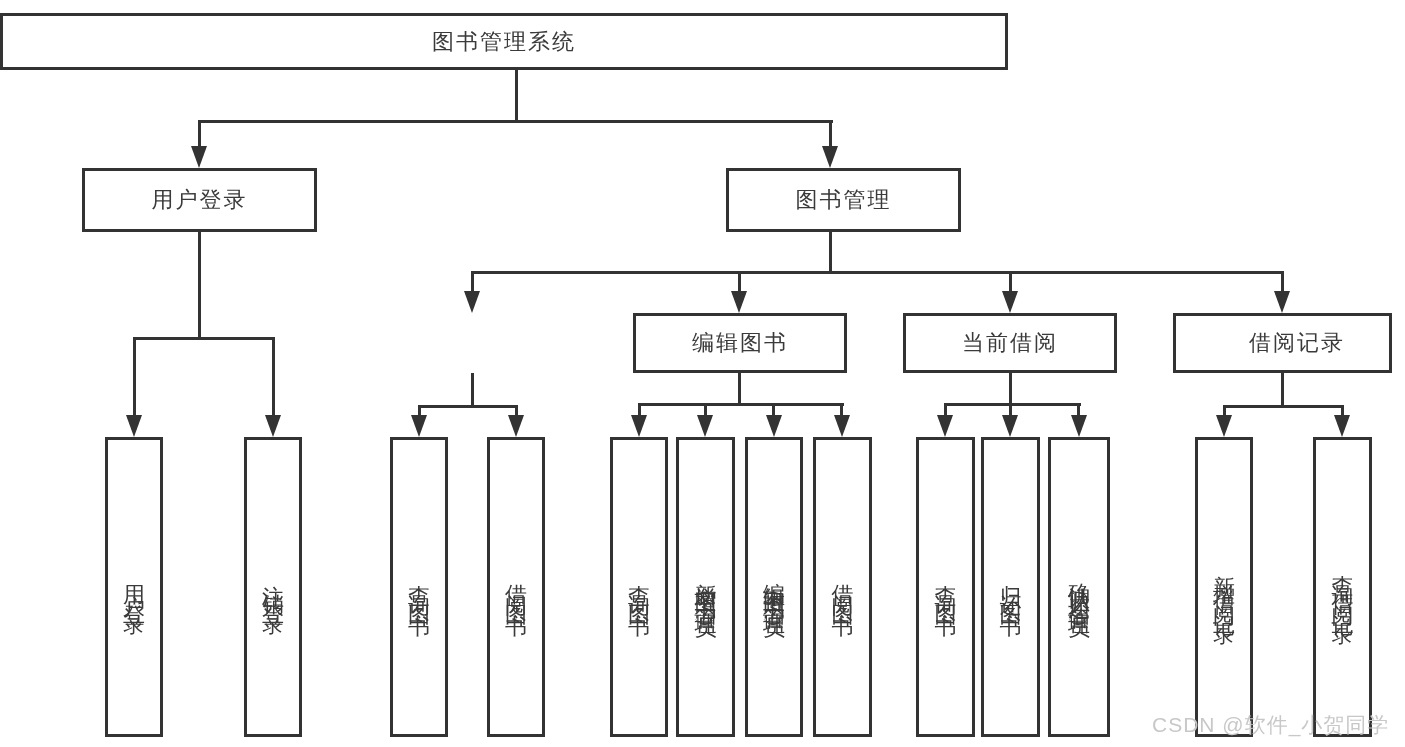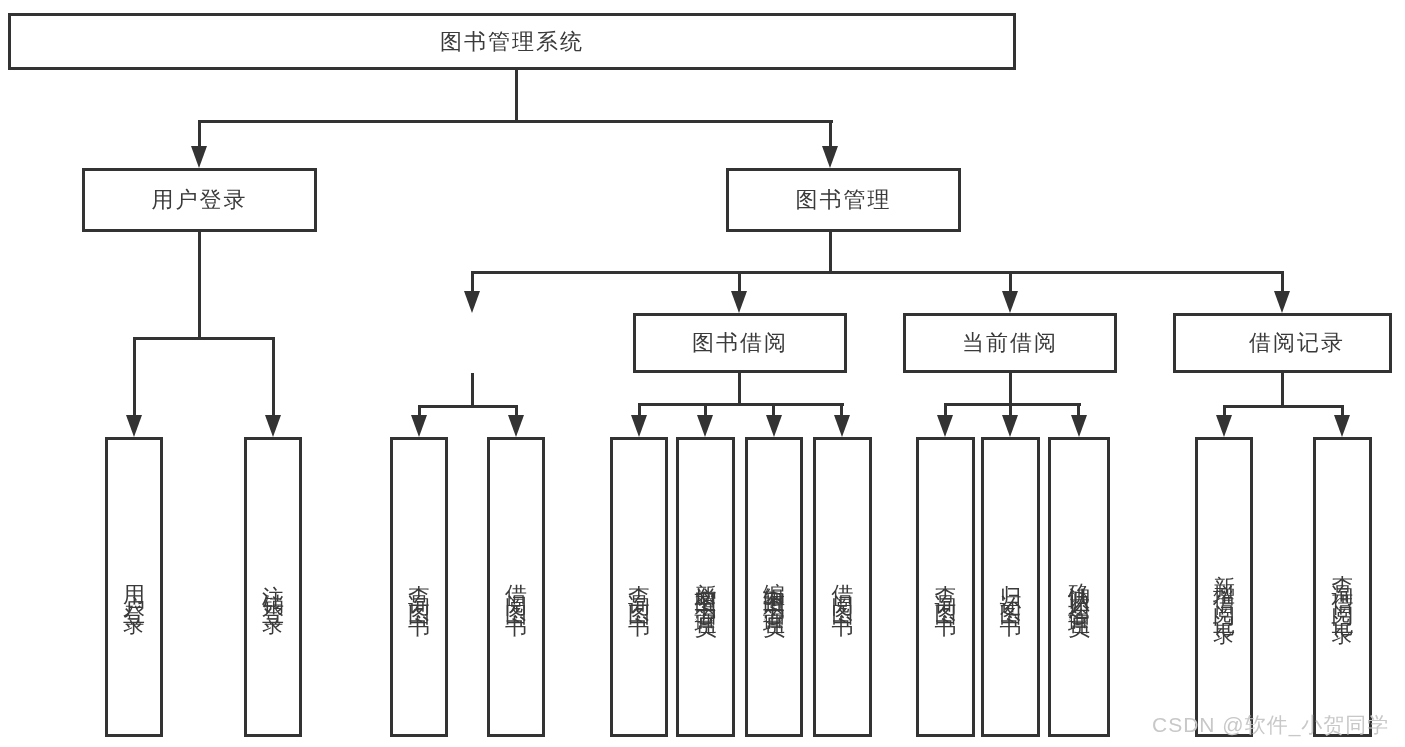--- a/index.html
+++ b/index.html
@@ -50,33 +50,33 @@
     color:var(--wm);
     z-index:10;
     white-space:nowrap;
   }
 </style>
 </head>
 <body>
 
 <div class="canvas">
 
-  <div class="node h" style="left:8px;top:13px;width:1008px;height:57px;">
+  <div class="node h" style="left:0;top:13px;width:1008px;height:57px;">
     <span>图书管理系统</span>
   </div>
 
   <div class="node h" style="left:82px;top:168px;width:235px;height:64px;">
     <span>用户登录</span>
   </div>
   <div class="node h" style="left:712px;top:168px;width:235px;height:64px;margin-left:14px;">
     <span>图书管理</span>
   </div>
 
   <div class="node h" style="left:633px;top:313px;width:214px;height:60px;">
-    <span>图书借阅</span>
+    <span>编辑图书</span>
   </div>
   <div class="node h" style="left:903px;top:313px;width:214px;height:60px;">
     <span>当前借阅</span>
   </div>
   <div class="node h" style="left:1173px;top:313px;width:219px;height:60px;padding-left:29px;">
     <span>借阅记录</span>
   </div>
 
   <div class="node v" style="left:105px;top:437px;width:58px;height:300px;">
     <span>用户登录</span>

